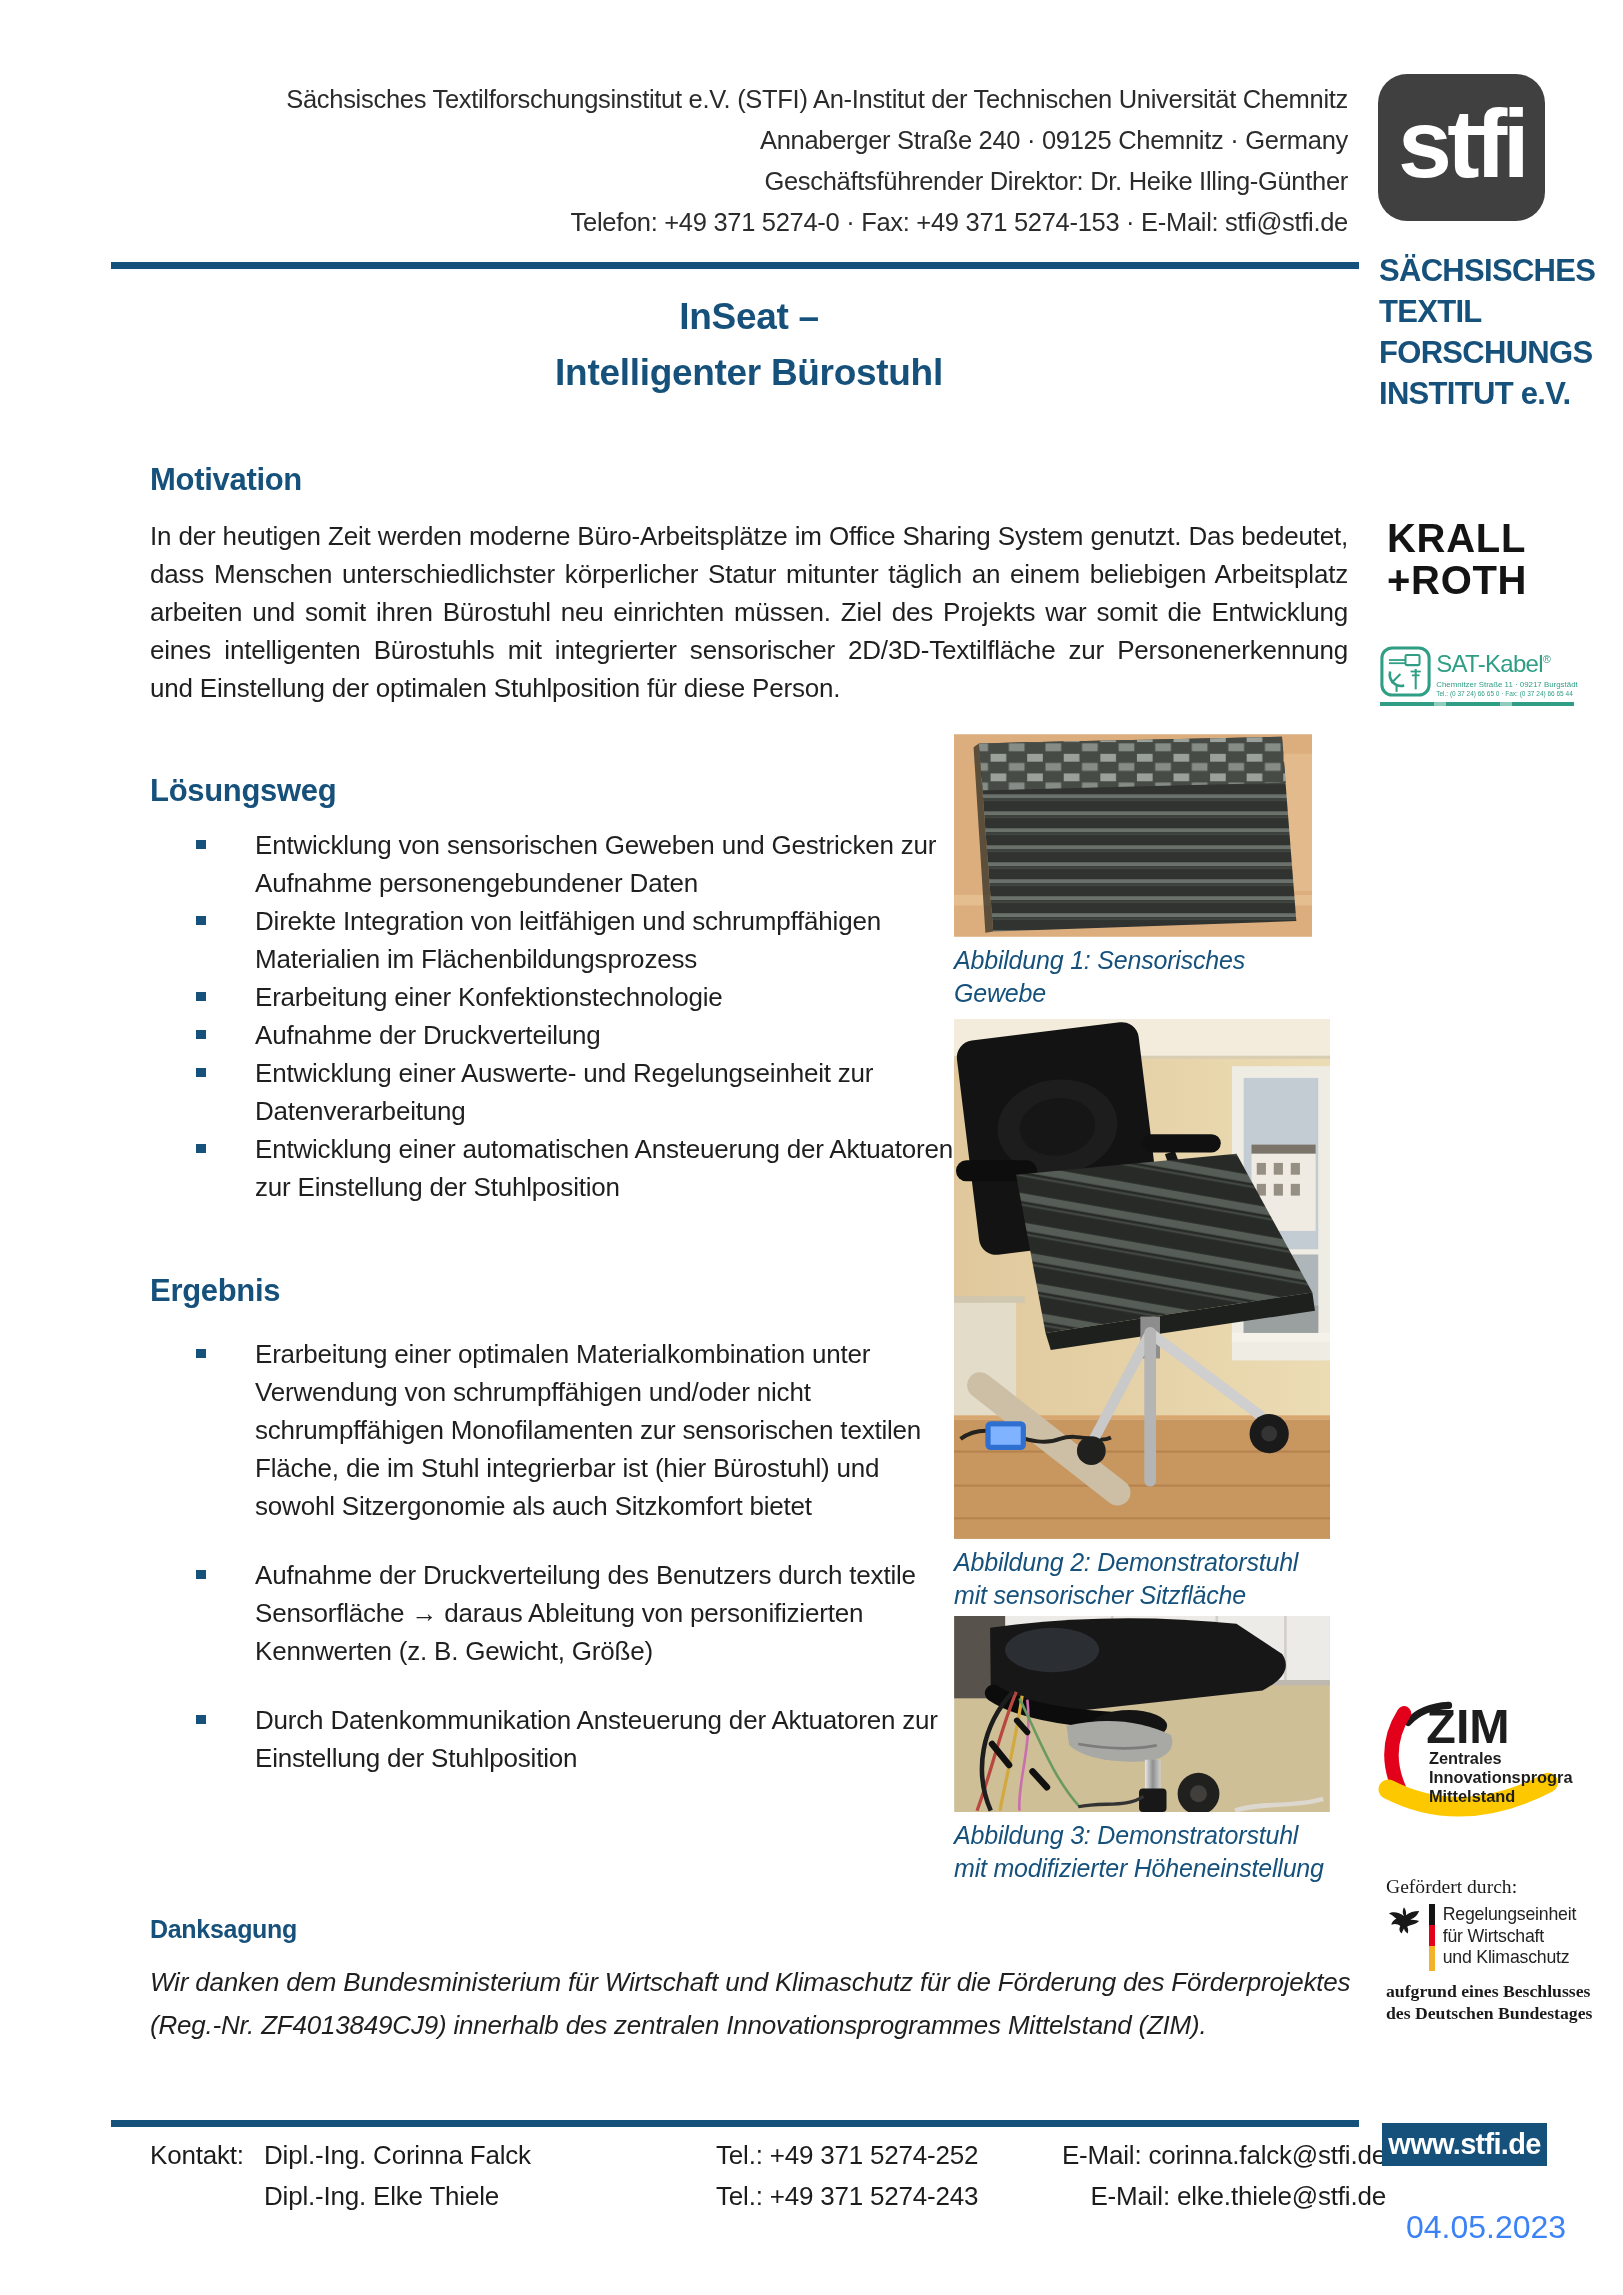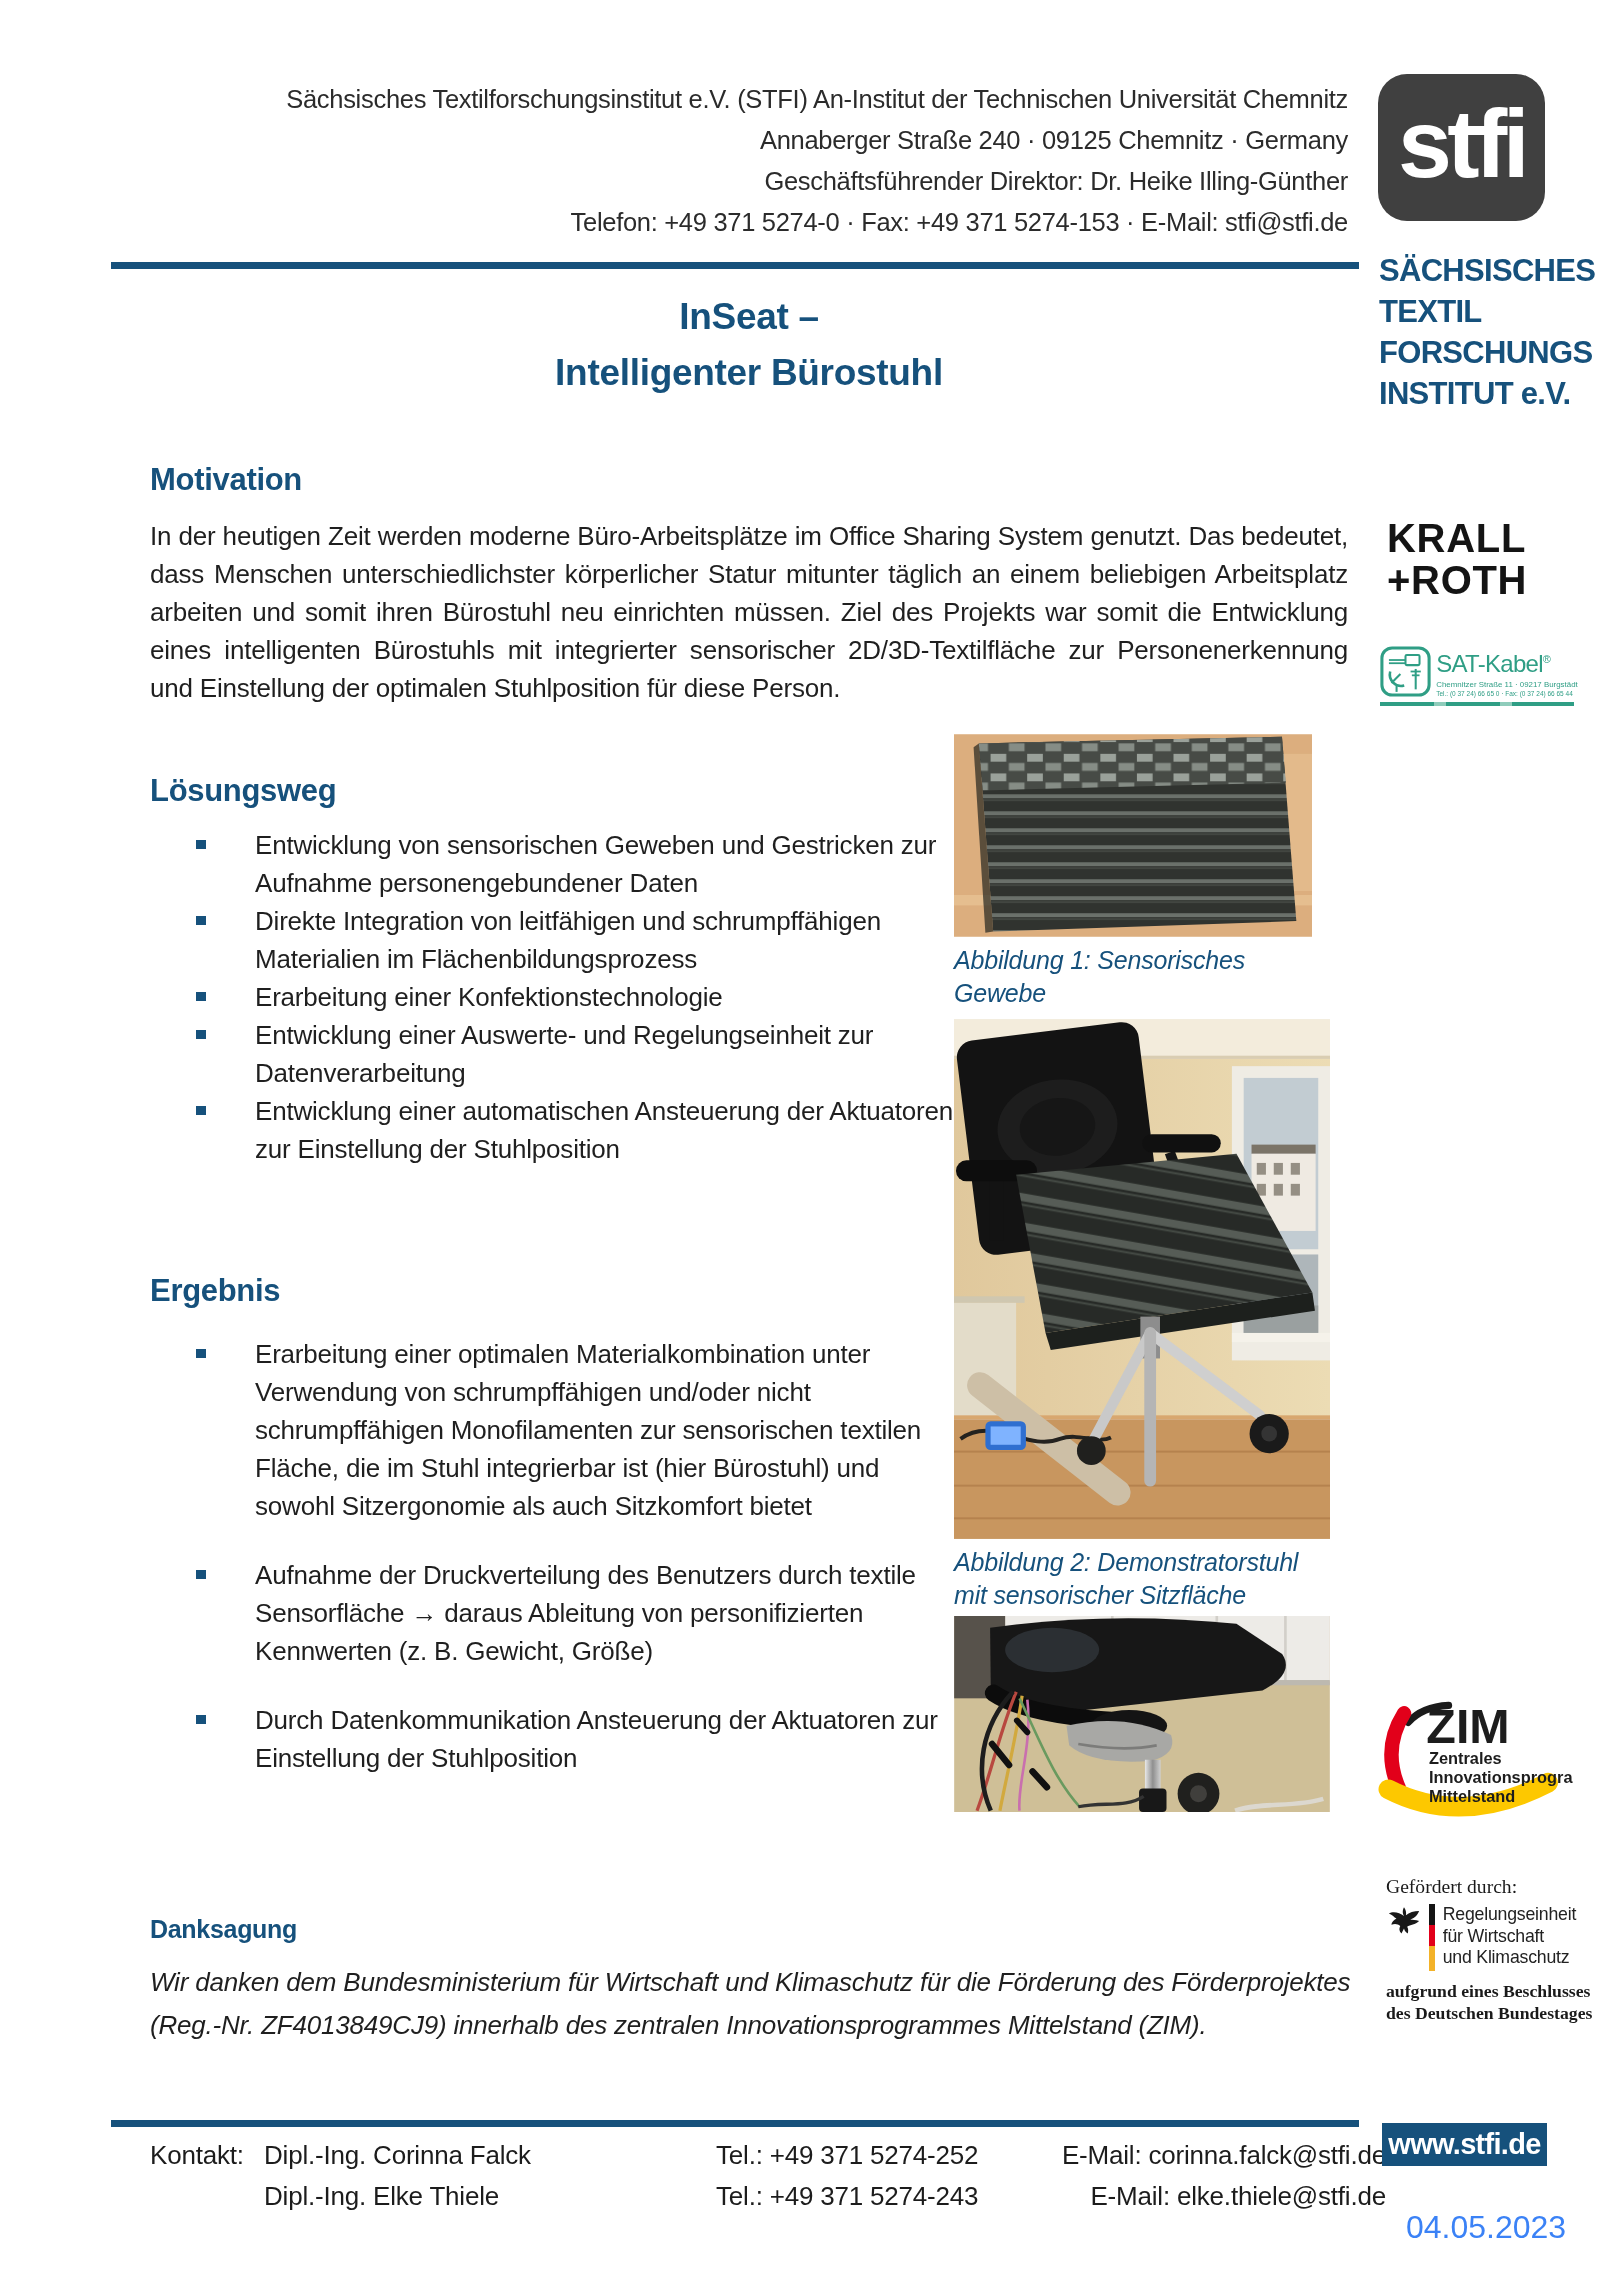--- a/index.html
+++ b/index.html
@@ -116,20 +116,24 @@
       <div class="li">
         <span class="sq"></span>
         <span>Direkte Integration von leitfähigen und schrumpffähigen Materialien im Flächenbildungsprozess</span>
       </div>
 
       <div class="li">
         <span class="sq"></span>
         <span>Erarbeitung einer Konfektionstechnologie</span>
       </div>
 
+      <div class="li">
+        <span class="sq"></span>
+        <span>Aufnahme der Druckverteilung</span>
+      </div>
 
       <div class="li">
         <span class="sq"></span>
         <span>Entwicklung einer Auswerte- und Regelungseinheit zur Datenverarbeitung</span>
       </div>
 
       <div class="li">
         <span class="sq"></span>
         <span>Entwicklung einer automatischen Ansteuerung der Aktuatoren zur Einstellung der Stuhlposition</span>
       </div>
@@ -277,20 +281,21 @@
         <path d="M104,122 C94,190 80,246 70,298" stroke="#d2a93e" stroke-width="5" fill="none"></path>
         <path d="M112,128 C120,198 96,258 100,298" stroke="#c96fae" stroke-width="4" fill="none"></path>
         <path d="M100,126 C130,188 152,248 192,292" stroke="#6a9a5f" stroke-width="4" fill="none"></path>
         <path d="M90,116 C42,168 30,238 56,298" stroke="#1d1d1d" stroke-width="7" fill="none"></path>
         <path d="M190,292 C230,284 262,294 290,276" stroke="#333333" stroke-width="5" fill="none"></path>
         <path d="M58,196 L84,228" stroke="#111111" stroke-width="10" stroke-linecap="round"></path>
         <path d="M120,238 L142,262" stroke="#111111" stroke-width="10" stroke-linecap="round"></path>
         <path d="M96,160 L112,178" stroke="#111111" stroke-width="9" stroke-linecap="round"></path>
       </svg>
     </div>
+    <div class="fig-cap">Abbildung 3: Demonstratorstuhl mit modifizierter Höheneinstellung</div>
   </div>
 
   <div class="abs" id="krall">
     <div>KRALL</div>
     <div>+ROTH</div>
   </div>
 
   <div class="abs" id="sat">
     <div class="sat-row">
       <span>

